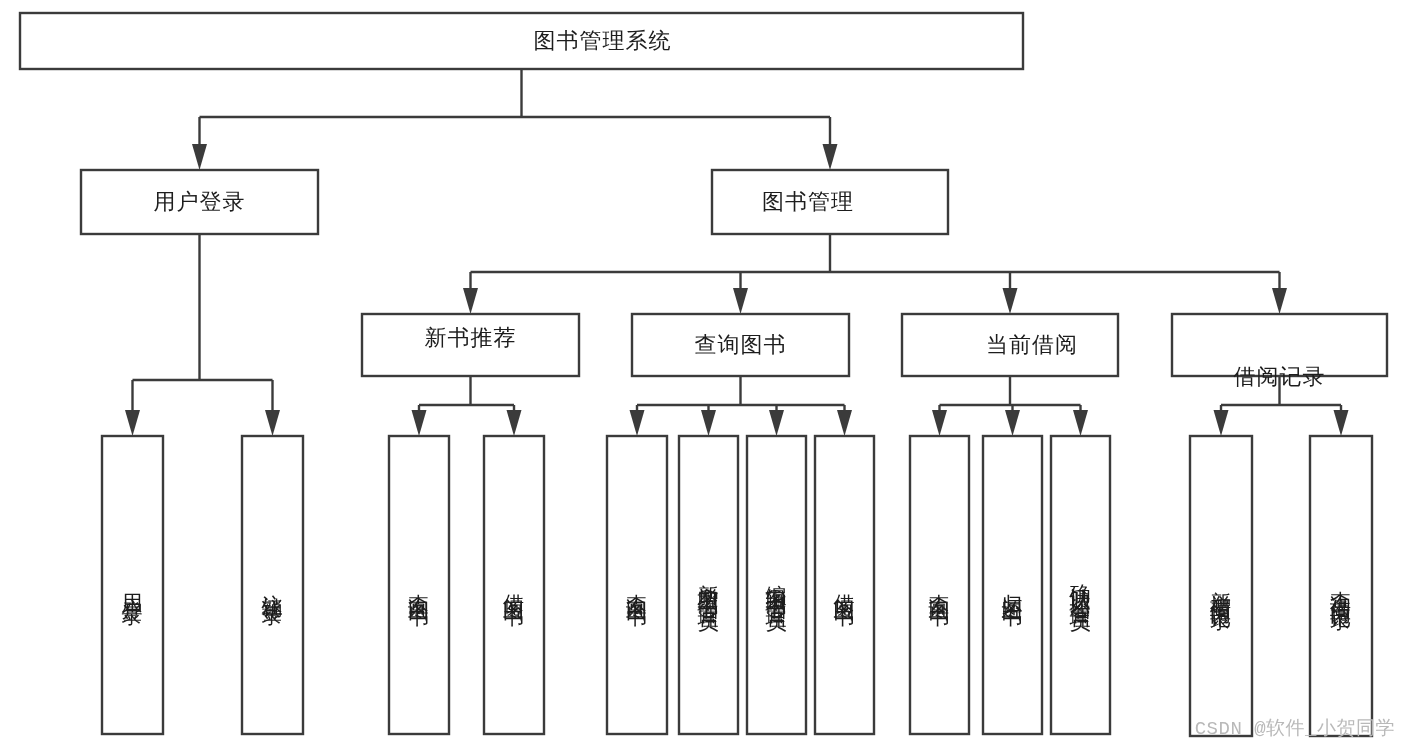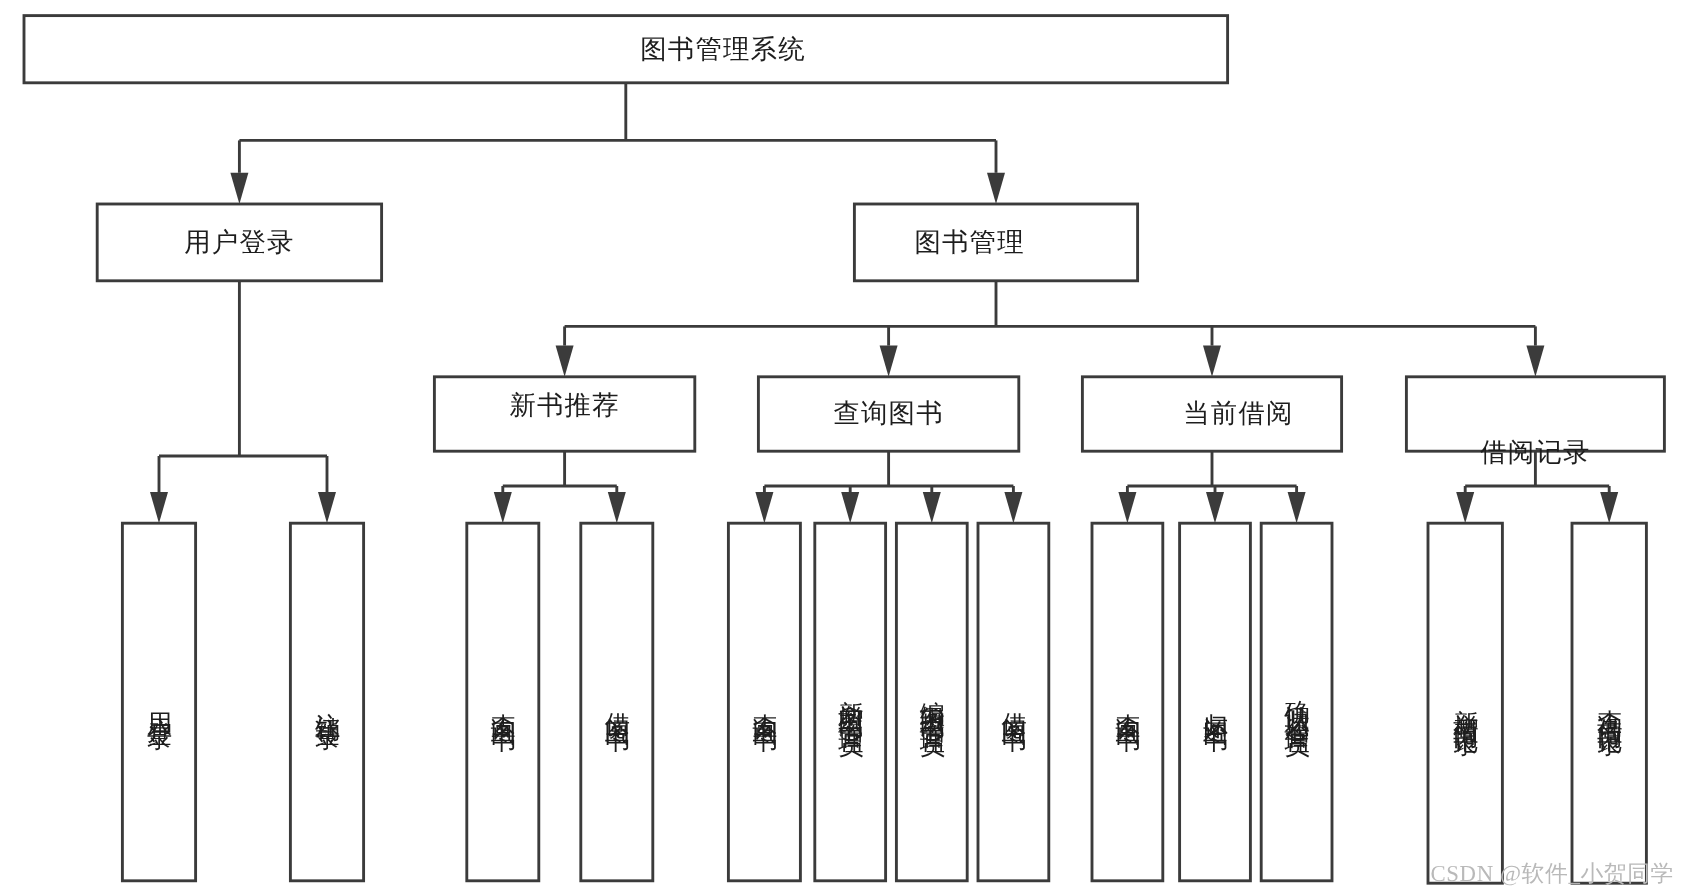--- a/index.html
+++ b/index.html
@@ -71,21 +71,21 @@
     font-family: "Liberation Sans", "DejaVu Sans", sans-serif;
     font-size: 22px;
     color: #1d1d1d;
     letter-spacing: 1px;
     white-space: nowrap;
   }
   #watermark {
     position: absolute;
     right: 10px;
     bottom: 6px;
-    font-family: Liberation Serif, serif;
+    font-family: Liberation Mono, monospace;
     font-size: 19px;
     color: #b9b9b9;
     white-space: nowrap;
     letter-spacing: 0.5px;
     pointer-events: none;
   }
 </style>
 </head>
 <body>
 

